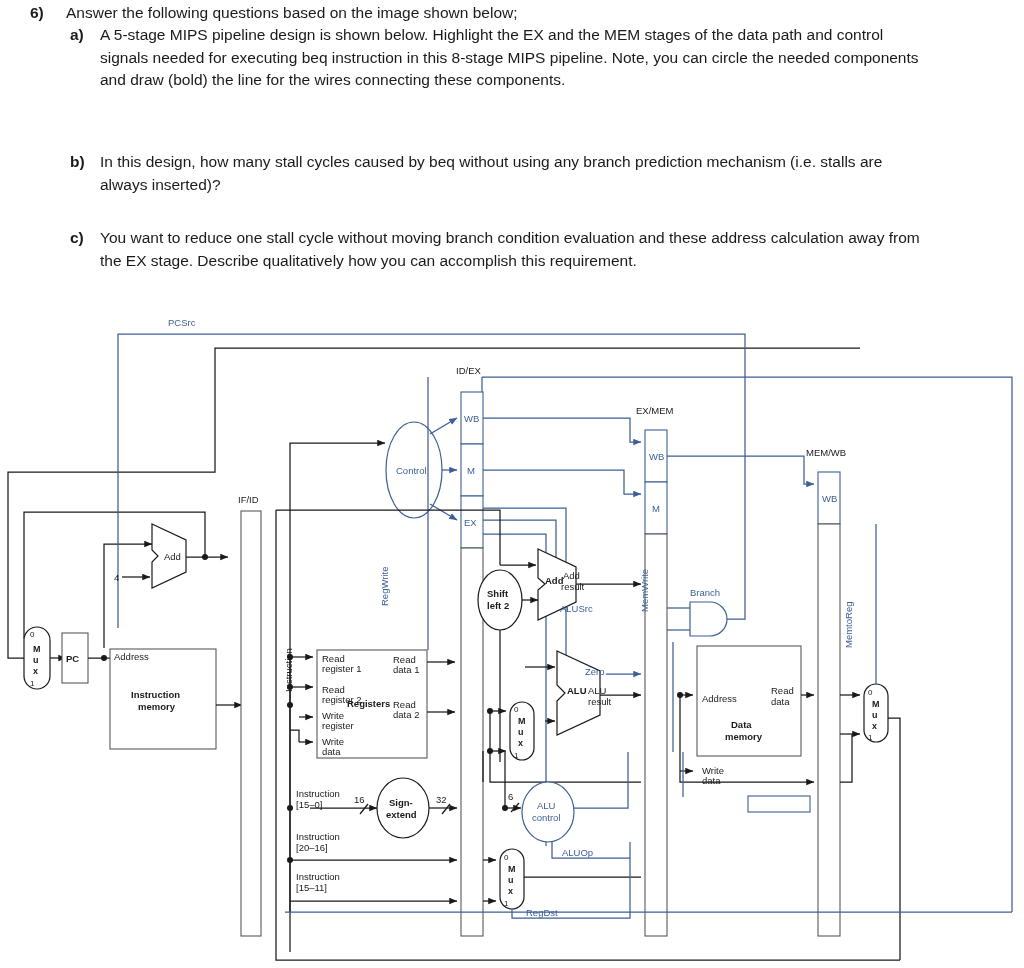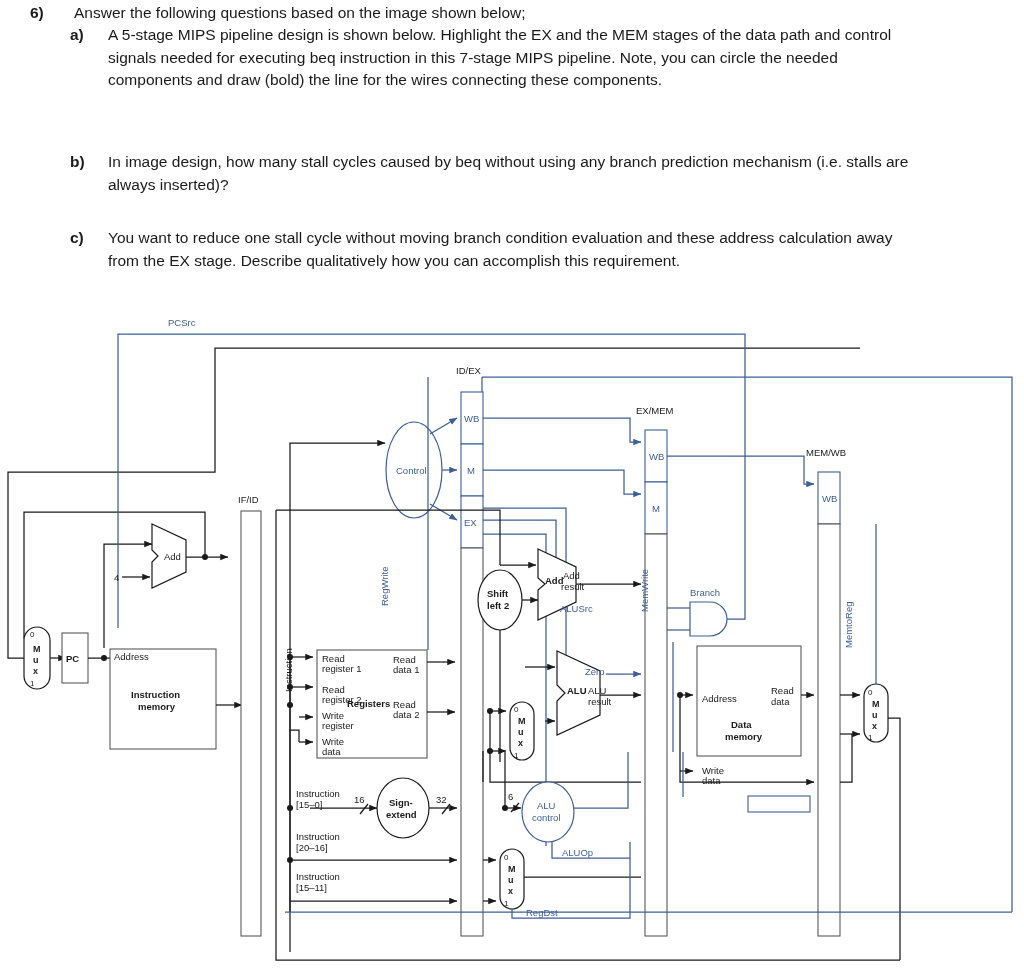--- a/index.html
+++ b/index.html
@@ -6,21 +6,21 @@
   html,body{margin:0;padding:0;background:#ffffff;}
   body{
     width:1024px;height:968px;position:relative;overflow:hidden;
     font-family:"Liberation Sans","DejaVu Sans",sans-serif;
     color:#1a1a1a;
   }
   
   #question-block{position:absolute;left:0;top:0;width:1024px;height:312px;}
   .q-row{display:flex;align-items:flex-start;}
   .q-marker{font-weight:bold;font-size:15.5px;line-height:22px;flex:0 0 auto;}
-  .q-text{font-size:15.5px;line-height:22.5px;margin-left:8px;}
+  .q-text{font-size:15.5px;line-height:22.5px;}
   #q6{position:absolute;left:30px;top:2px;width:980px;}
   #q6 .q-marker{width:36px;}
   .sub{position:absolute;left:70px;width:850px;}
   .sub .q-marker{width:30px;}
   #qa{top:24px;}
   #qb{top:151px;}
   #qc{top:227px;}
 
   
   #diagram{position:absolute;left:0;top:312px;width:1024px;height:656px;}
@@ -31,26 +31,26 @@
 
 <div id="question-block">
 
   <div id="q6" class="q-row">
     <span class="q-marker">6)</span>
     <span class="q-text">Answer the following questions based on the image shown below;</span>
   </div>
 
   <div id="qa" class="q-row sub">
     <span class="q-marker">a)</span>
-    <span class="q-text">A 5-stage MIPS pipeline design is shown below. Highlight the EX and the MEM stages of the data path and control signals needed for executing beq instruction in this 7-stage MIPS pipeline. Note, you can circle the needed components and draw (bold) the line for the wires connecting these components.</span>
+    <span class="q-text">A 5-stage MIPS pipeline design is shown below. Highlight the EX and the MEM stages of the data path and control signals needed for executing beq instruction in this 8-stage MIPS pipeline. Note, you can circle the needed components and draw (bold) the line for the wires connecting these components.</span>
   </div>
 
   <div id="qb" class="q-row sub">
     <span class="q-marker">b)</span>
-    <span class="q-text">In image design, how many stall cycles caused by beq without using any branch prediction mechanism (i.e. stalls are always inserted)?</span>
+    <span class="q-text">In this design, how many stall cycles caused by beq without using any branch prediction mechanism (i.e. stalls are always inserted)?</span>
   </div>
 
   <div id="qc" class="q-row sub">
     <span class="q-marker">c)</span>
     <span class="q-text">You want to reduce one stall cycle without moving branch condition evaluation and these address calculation away from the EX stage. Describe qualitatively how you can accomplish this requirement.</span>
   </div>
 
 </div>
 
 <div id="diagram">

